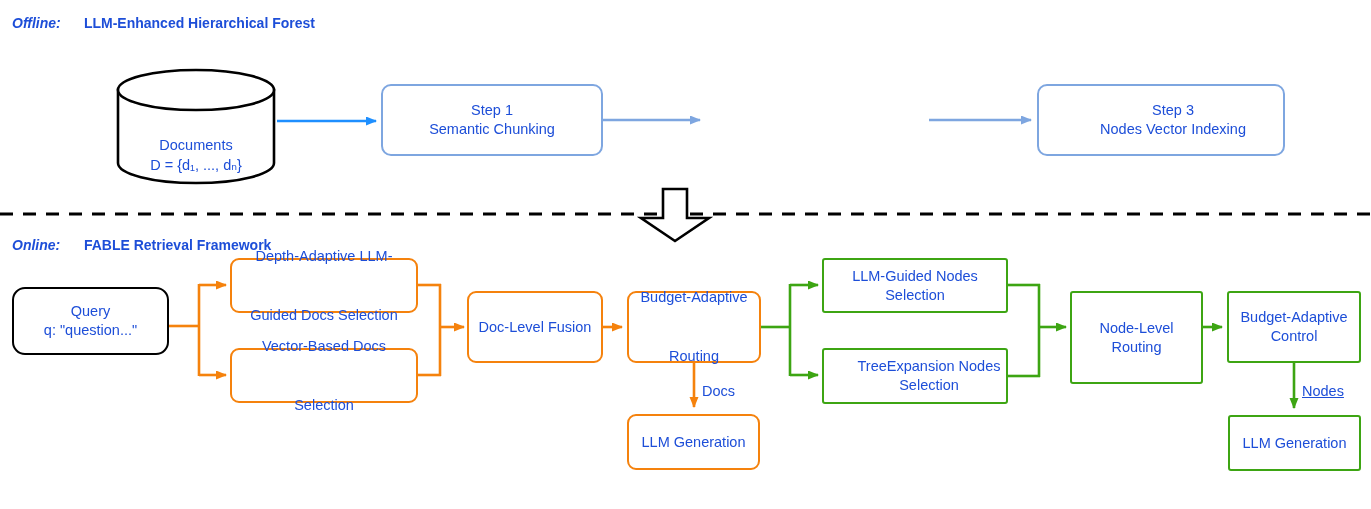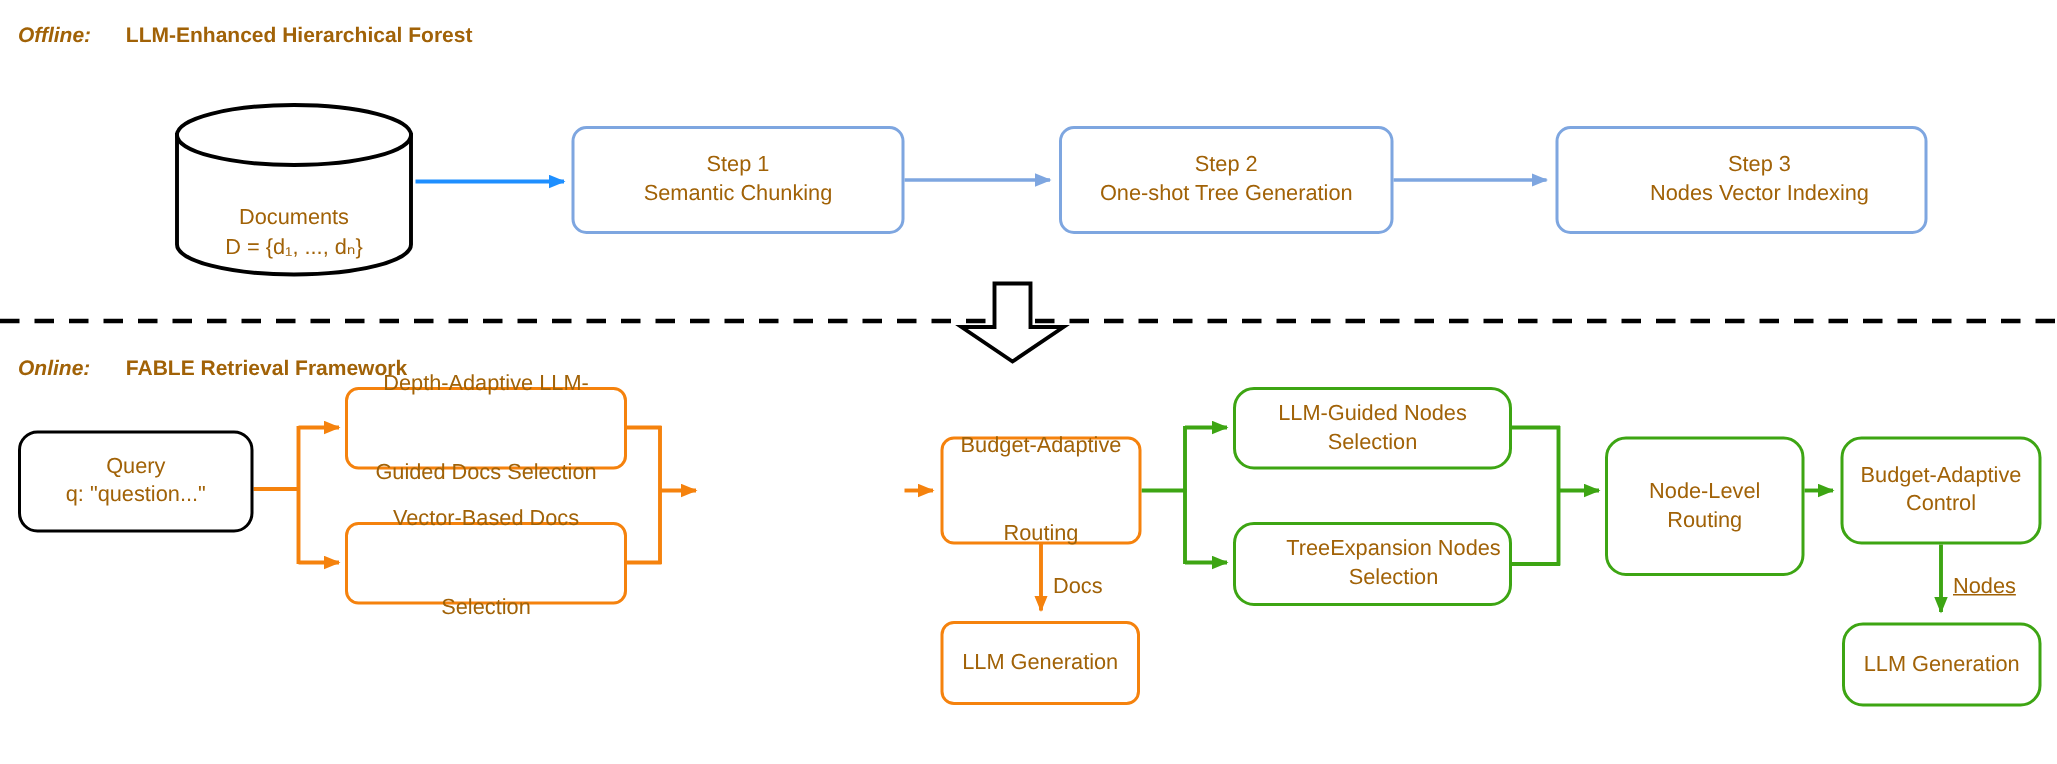--- a/index.html
+++ b/index.html
@@ -1,39 +1,39 @@
 <!DOCTYPE html>
 <html style="--blue_accent: #1e8fff; --blue_light: #7ea6e0; --orange: #f5820d; --green: #3da513; --ink: #000000;"><head>
 <meta charset="utf-8">
 <style>
   html,body{margin:0;padding:0;background:#fff;}
   .canvas{
     position:relative; width:1371px; height:509px; background:#fff;
-    font-family:"Liberation Sans","DejaVu Sans",sans-serif; color:#a16207; overflow:hidden;
+    font-family:"Liberation Sans","DejaVu Sans",sans-serif; color:#1d4ed8; overflow:hidden;
   }
   .wires{position:absolute; left:0; top:0; z-index:1;}
   .l-accent{stroke:var(--blue_accent,#1e8fff); stroke-width:2.6; fill:none;}
   .l-blue{stroke:var(--blue_light,#7ea6e0); stroke-width:2.4; fill:none;}
   .l-orange{stroke:var(--orange,#f5820d); stroke-width:2.6; fill:none;}
   .l-green{stroke:var(--green,#3da513); stroke-width:2.6; fill:none;}
   .l-ink{stroke:var(--ink,#000); stroke-width:3; fill:none;}
   .f-accent{fill:var(--blue_accent,#1e8fff);}
   .f-blue{fill:var(--blue_light,#7ea6e0);}
   .f-orange{fill:var(--orange,#f5820d);}
   .f-green{fill:var(--green,#3da513);}
   .shape-ink{fill:#fff; stroke:var(--ink,#000); stroke-width:2.6;}
   .node{
     position:absolute; z-index:2; background:#fff; box-sizing:border-box;
     display:flex; flex-direction:column; align-items:center; justify-content:center;
     text-align:center; font-size:14.5px; line-height:1.28; border:2.5px solid #000;
     border-radius:10px; gap:0px;
   }
   .node.blue{border:2.2px solid var(--blue_light,#7ea6e0);}
   .node.orange{border-color:var(--orange,#f5820d); border-radius:9px;gap:40px;}
-  .node.green{border-color:var(--green,#3da513); border-radius:14px;}
+  .node.green{border-color:var(--green,#3da513); border-radius:3px;}
   .node.black{border-color:var(--ink,#000); border-radius:13px; border-width:2.6px;}
   .section-label{position:absolute; z-index:2; font-size:14px; font-weight:bold; white-space:nowrap;}
   .section-label .lab{font-style:italic; display:inline-block; min-width:60px;}
   .section-label .tit{margin-left:8px;}
   .cyl-text{
     position:absolute; z-index:2; display:flex; flex-direction:column; align-items:center;
     justify-content:center; text-align:center; font-size:14.5px; line-height:1.35;
   }
   .edge-label{position:absolute; z-index:2; font-size:14.5px; white-space:nowrap;}
 </style>
@@ -106,41 +106,40 @@
 
   <div class="cyl-text" style="left:118px; top:128px; width:156px; height:56px;">
     <span>Documents</span>
     <span>D = {d₁, ..., dₙ}</span>
   </div>
 
   <div class="node blue" style="left:381px; top:84px; width:222px; height:72px;">
     <span>Step 1</span>
     <span>Semantic Chunking</span>
   </div>
-  <div class="node blue" style="left:706px; top:84px; width:223px; height:72px;">
-    <span>Step 2</span>
-    <span>One-shot Tree Generation</span>
-  </div>
   <div class="node blue" style="left:1037px; top:84px; width:248px; height:72px;padding-left:24px;">
     <span>Step 3</span>
     <span>Nodes Vector Indexing</span>
   </div>
 
   <div class="node black" style="left:12px; top:287px; width:157px; height:68px;">
     <span>Query</span>
     <span>q: "question..."</span>
   </div>
 
   <div class="node orange" style="left:230px; top:258px; width:188px; height:55px;">
     <span>Depth-Adaptive LLM-</span>
     <span>Guided Docs Selection</span>
   </div>
   <div class="node orange" style="left:230px; top:348px; width:188px; height:55px;">
     <span>Vector-Based Docs</span>
     <span>Selection</span>
+  </div>
+  <div class="node orange" style="left:467px; top:291px; width:136px; height:72px;">
+    <span>Doc-Level Fusion</span>
   </div>
   <div class="node orange" style="left:627px; top:291px; width:134px; height:72px;">
     <span>Budget-Adaptive</span>
     <span>Routing</span>
   </div>
   <div class="node orange" style="left:627px; top:414px; width:133px; height:56px;">
     <span>LLM Generation</span>
   </div>
   <span class="edge-label" style="left:702px; top:383px;">Docs</span>
 

